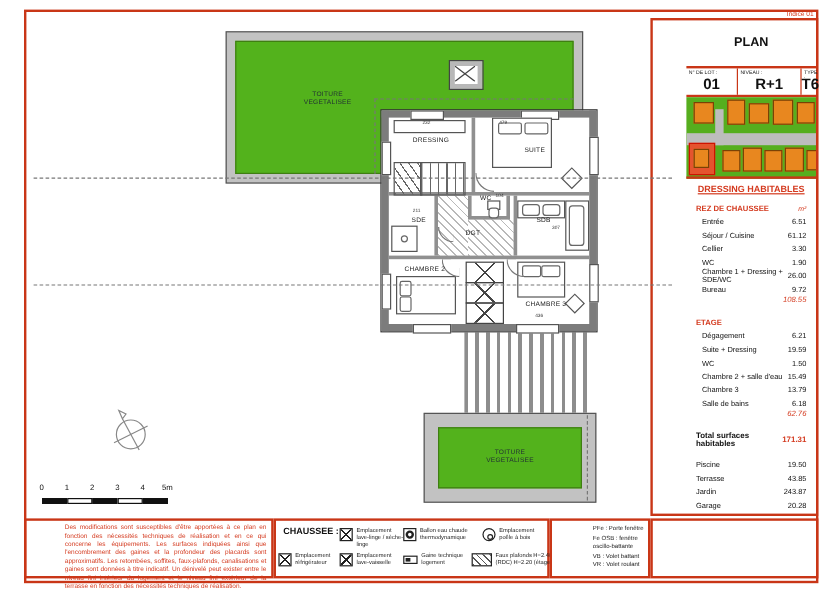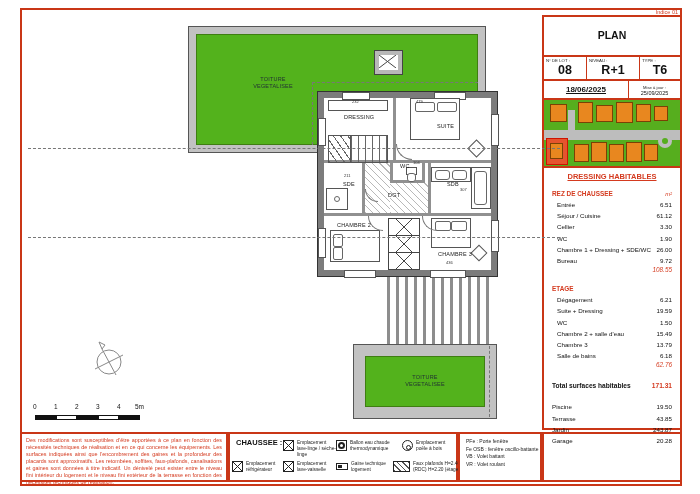--- a/index.html
+++ b/index.html
@@ -1,20 +1,20 @@
 <!DOCTYPE html>
 <html><head>
 <meta charset="utf-8">
 <style>
   html,body{margin:0;padding:0;background:#fff;}
   .page{position:relative;width:700px;height:494px;background:#fff;overflow:hidden;
         font-family:"Liberation Sans","DejaVu Sans",sans-serif;color:#111;}
   .abs{position:absolute;box-sizing:border-box;}
   
-  .rframe{border:2px solid #c93617;}
+  .rframe{border:2px solid #c93617;padding-left:28px;}
   
   .indice{font-size:5.5px;color:#d43a1f;text-align:right;}
   .tb-title{height:38px;border-bottom:2px solid #c93617;display:flex;flex-direction:column;
             justify-content:center;text-align:center;font-weight:bold;font-size:10.5px;line-height:1.3;}
   .tb-cells{height:22px;display:flex;border-bottom:2px solid #c93617;}
   .tb-cell{position:relative;flex:1;border-right:1.5px solid #c93617;}
   .tb-cell:last-child{border-right:none;}
   .tb-cell .lab{position:absolute;top:1px;left:2px;font-size:4.3px;color:#222;}
   .tb-cell .val{position:absolute;left:0;right:0;top:6px;text-align:center;font-size:12.5px;font-weight:bold;}
   .tb-date{height:17px;display:flex;border-bottom:2px solid #c93617;align-items:center;}
@@ -236,36 +236,29 @@
     <div class="seg" style="left:84px;width:21px;background:#111;"></div>
   </div>
 
   <div class="abs rframe" style="left:542px;top:15px;width:140px;height:415px;background:#fff;z-index:4;">
     <div class="tb-title">
       <div>PLAN</div>
     </div>
     <div class="tb-cells">
       <div class="tb-cell" style="flex:0 0 42px;">
         <span class="lab">N° DE LOT :</span>
-        <span class="val">08</span>
+        <span class="val">01</span>
       </div>
       <div class="tb-cell" style="flex:0 0 52px;text-decoration:underline;">
         <span class="lab">NIVEAU :</span>
         <span class="val">R+1</span>
       </div>
       <div class="tb-cell">
         <span class="lab">TYPE :</span>
         <span class="val">T6</span>
-      </div>
-    </div>
-    <div class="tb-date">
-      <div class="d1">18/06/2025</div>
-      <div class="d2">
-        <span class="mlab">Mise à jour :</span>
-        <span>25/09/2025</span>
       </div>
     </div>
     <div class="thumb">
       <div class="road" style="left:0;top:30px;width:100%;height:10px;"></div>
       <div class="road" style="left:24px;top:10px;width:7px;height:30px;"></div>
       <div class="rabout" style="left:114px;top:34px;"></div>
       <div class="bldg" style="left:6px;top:4px;width:15px;height:16px;"></div>
       <div class="bldg" style="left:34px;top:2px;width:13px;height:19px;"></div>
       <div class="bldg" style="left:52px;top:5px;width:15px;height:15px;"></div>
       <div class="bldg" style="left:72px;top:2px;width:15px;height:19px;"></div>

